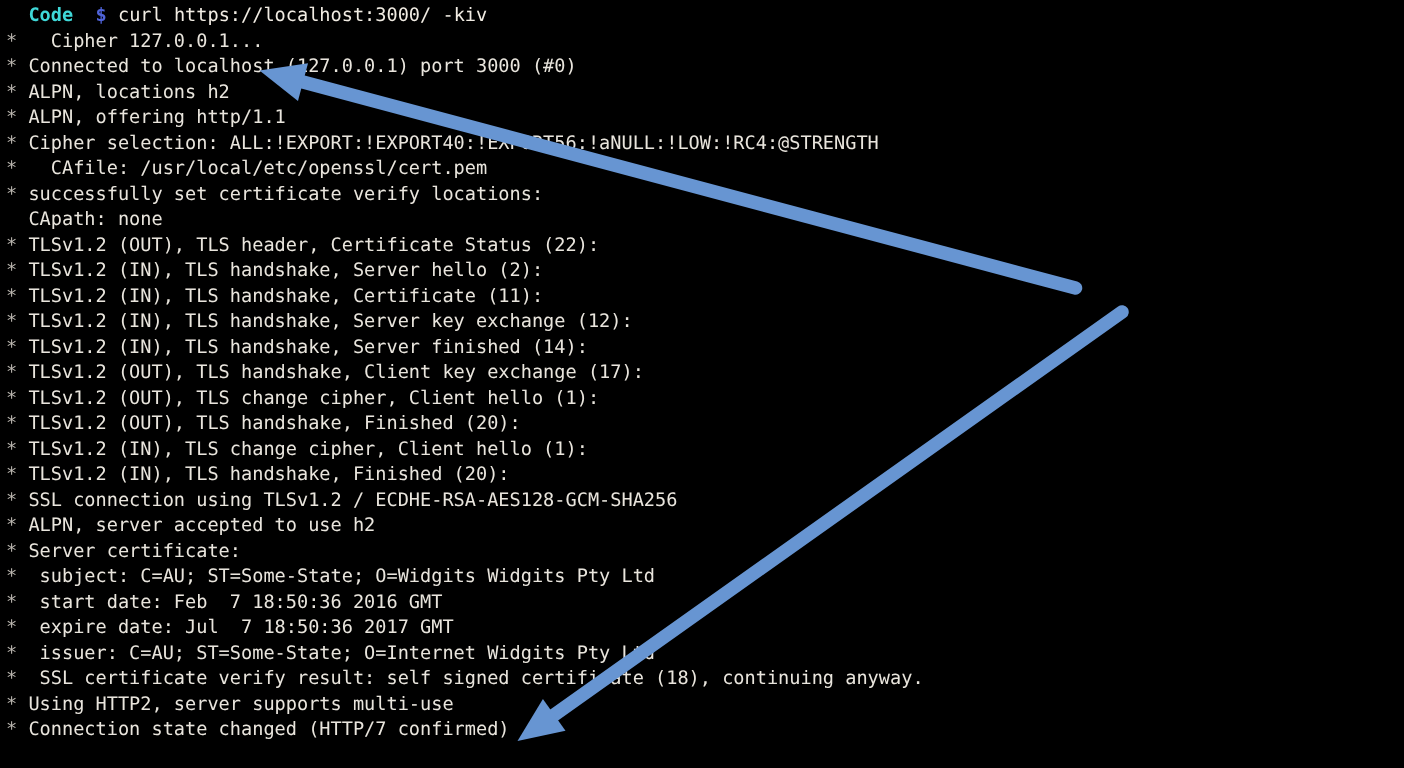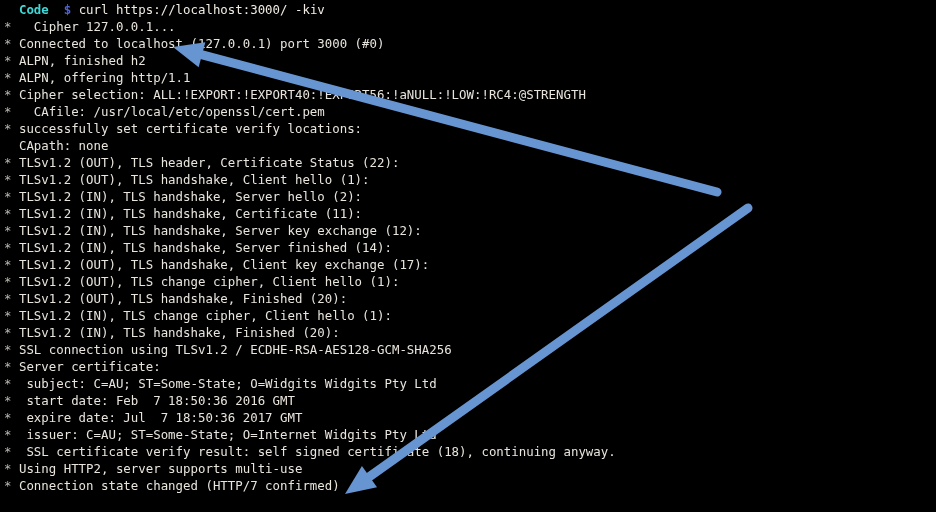--- a/index.html
+++ b/index.html
@@ -67,38 +67,38 @@
 </head>
 <body>
 
 <div id="screen">
 
   <div id="terminal">
     <div class="line"><span class="apple"></span><span>  </span><span class="ctx">Code</span><span>  </span><span class="dollar">$</span><span> </span><span class="cmd">curl https://localhost:3000/ -kiv</span></div>
 
     <div class="line"><span class="star">*</span><span>   Cipher 127.0.0.1...</span></div>
     <div class="line"><span class="star">*</span><span> Connected to localhost (127.0.0.1) port 3000 (#0)</span></div>
-    <div class="line"><span class="star">*</span><span> ALPN, finished h2</span></div>
+    <div class="line"><span class="star">*</span><span> ALPN, locations h2</span></div>
     <div class="line"><span class="star">*</span><span> ALPN, offering http/1.1</span></div>
     <div class="line"><span class="star">*</span><span> Cipher selection: ALL:!EXPORT:!EXPORT40:!EXPORT56:!aNULL:!LOW:!RC4:@STRENGTH</span></div>
     <div class="line"><span class="star">*</span><span>   CAfile: /usr/local/etc/openssl/cert.pem</span></div>
     <div class="line"><span class="star">*</span><span> successfully set certificate verify locations:</span></div>
     <div class="line"><span class="star"></span><span>  CApath: none</span></div>
     <div class="line"><span class="star">*</span><span> TLSv1.2 (OUT), TLS header, Certificate Status (22):</span></div>
-    <div class="line"><span class="star">*</span><span> TLSv1.2 (OUT), TLS handshake, Client hello (1):</span></div>
     <div class="line"><span class="star">*</span><span> TLSv1.2 (IN), TLS handshake, Server hello (2):</span></div>
     <div class="line"><span class="star">*</span><span> TLSv1.2 (IN), TLS handshake, Certificate (11):</span></div>
     <div class="line"><span class="star">*</span><span> TLSv1.2 (IN), TLS handshake, Server key exchange (12):</span></div>
     <div class="line"><span class="star">*</span><span> TLSv1.2 (IN), TLS handshake, Server finished (14):</span></div>
     <div class="line"><span class="star">*</span><span> TLSv1.2 (OUT), TLS handshake, Client key exchange (17):</span></div>
     <div class="line"><span class="star">*</span><span> TLSv1.2 (OUT), TLS change cipher, Client hello (1):</span></div>
     <div class="line"><span class="star">*</span><span> TLSv1.2 (OUT), TLS handshake, Finished (20):</span></div>
     <div class="line"><span class="star">*</span><span> TLSv1.2 (IN), TLS change cipher, Client hello (1):</span></div>
     <div class="line"><span class="star">*</span><span> TLSv1.2 (IN), TLS handshake, Finished (20):</span></div>
     <div class="line"><span class="star">*</span><span> SSL connection using TLSv1.2 / ECDHE-RSA-AES128-GCM-SHA256</span></div>
+    <div class="line"><span class="star">*</span><span> ALPN, server accepted to use h2</span></div>
     <div class="line"><span class="star">*</span><span> Server certificate:</span></div>
     <div class="line"><span class="star">*</span><span>  subject: C=AU; ST=Some-State; O=Widgits Widgits Pty Ltd</span></div>
     <div class="line"><span class="star">*</span><span>  start date: Feb  7 18:50:36 2016 GMT</span></div>
     <div class="line"><span class="star">*</span><span>  expire date: Jul  7 18:50:36 2017 GMT</span></div>
     <div class="line"><span class="star">*</span><span>  issuer: C=AU; ST=Some-State; O=Internet Widgits Pty Ltd</span></div>
     <div class="line"><span class="star">*</span><span>  SSL certificate verify result: self signed certificate (18), continuing anyway.</span></div>
     <div class="line"><span class="star">*</span><span> Using HTTP2, server supports multi-use</span></div>
     <div class="line"><span class="star">*</span><span> Connection state changed (HTTP/7 confirmed)</span></div>
   </div>
 

